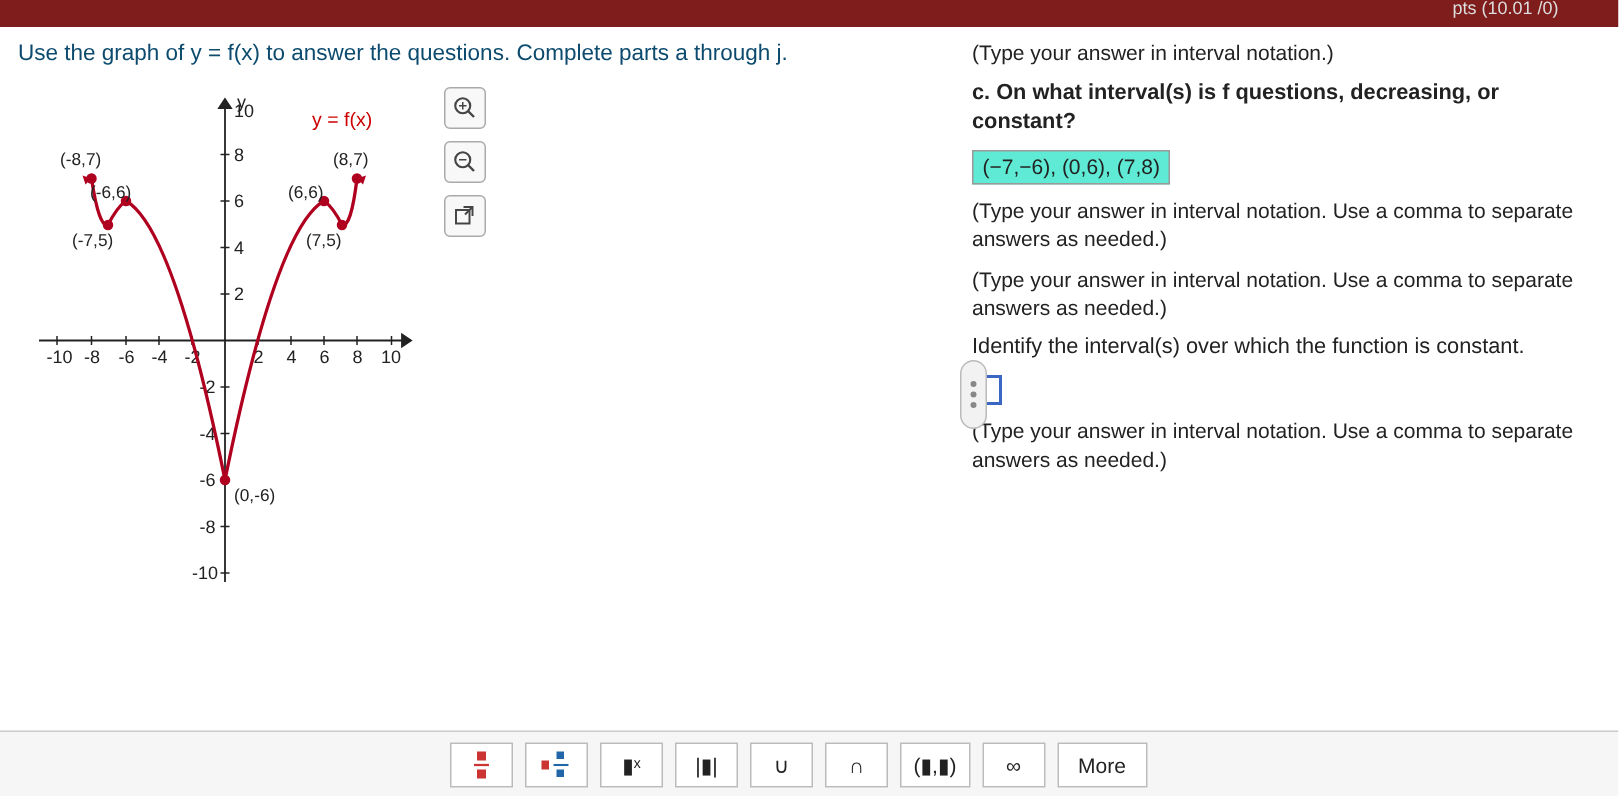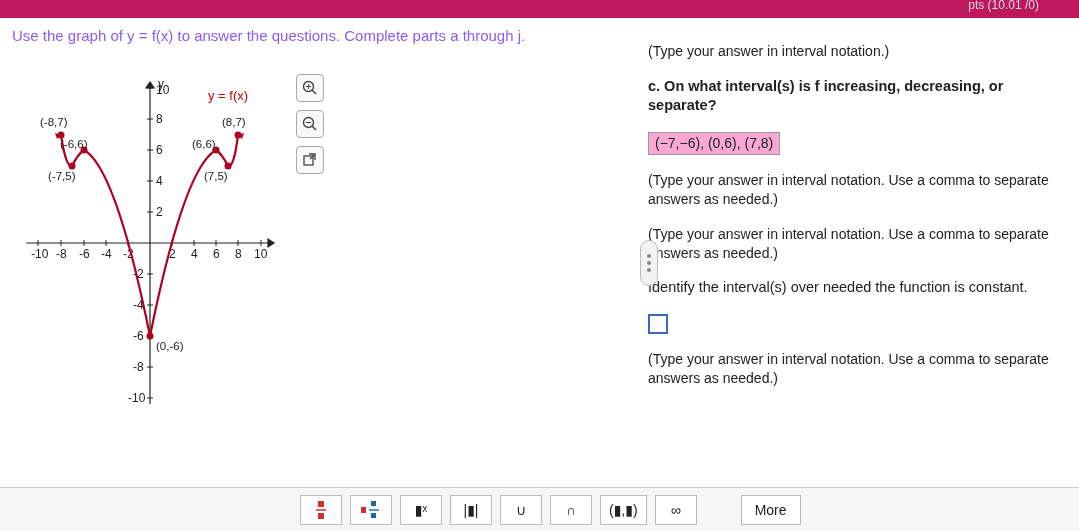--- a/index.html
+++ b/index.html
@@ -6,38 +6,38 @@
     body {
       font-family: Arial, sans-serif;
       font-size: 14px;
       color: #222;
       width: 1079px;
       height: 531px;
       background: #fff;
       display: flex;
       flex-direction: column;
     }
-    .header-bar { height: 18px; background: #be185d; position: relative; }
+    .header-bar { height: 18px; background: #7f1d1d; position: relative; }
     .header-text { position: absolute; right: 40px; top: -2px; color: #ddd; font-size: 12px; }
     .main-area { display: flex; flex: 1; padding: 8px 12px 0 12px; gap: 16px; }
     .left-panel { width: 620px; }
-    .prompt-text { font-size: 15px; color: #8b5cf6; margin-bottom: 22px; line-height: 1.3; }
+    .prompt-text { font-size: 15px; color: #0c4a6e; margin-bottom: 6px; line-height: 1.3; }
     .graph-wrap { position: relative; width: 360px; height: 360px; margin-left: -6px; margin-top: 2px; }
     .graph-svg { position: absolute; left: 0; top: 0; }
     .side-icons { position: absolute; left: 290px; top: 6px; display: flex; flex-direction: column; gap: 8px; }
     .icon-btn {
       width: 28px; height: 28px; border: 1px solid #aaa; border-radius: 4px;
       display: flex; align-items: center; justify-content: center;
       background: #f8f8f8; cursor: pointer;
     }
     .right-panel { flex: 1; font-size: 14.5px; line-height: 1.35; }
-    .right-panel p { margin-bottom: 8px; margin-top: 16px; }
+    .right-panel p { margin-bottom: 8px; }
     .bold { font-weight: 600; }
     .ans-box {
-      display: inline-block; background: #f9a8d4; padding: 1px 6px;
+      display: inline-block; background: #5eead4; padding: 1px 6px;
       border: 1px solid #999; font-size: 14px;
     }
     .ans-box-empty {
       display: inline-block; width: 20px; height: 20px; border: 2px solid #3a66c4;
       background: #fff; vertical-align: middle;
     }
     .hint { font-size: 14px; color: #222; }
     .mid-toggle {
       position: absolute; left: 640px; top: 240px;
       width: 18px; height: 46px; border: 1px solid #bbb; border-radius: 9px;
@@ -47,21 +47,21 @@
     .mid-toggle span { width: 4px; height: 4px; background: #888; border-radius: 50%; }
     .toolbar {
       height: 44px; border-top: 1px solid #ccc; background: #f6f6f6;
       display: flex; align-items: center; gap: 8px; padding-left: 300px;
     }
     .tb-btn {
       height: 30px; min-width: 42px; border: 1px solid #bbb; background: #fff;
       display: flex; align-items: center; justify-content: center; font-size: 14px;
       cursor: pointer; padding: 0 8px;
     }
-    .tb-btn.more { min-width: 60px; margin-left: 36px; }
+    .tb-btn.more { min-width: 60px; }
     .axis-label { font-size: 12px; fill: #222; }
     .pt-label { font-size: 11.5px; fill: #222; }
     .fn-label { font-size: 13px; fill: #c00; }
   </style>
 </head>
 <body>
 
 <div class="header-bar">
   <span class="header-text">pts (10.01 /0)</span>
 </div>
@@ -179,25 +179,25 @@
   </div>
 
   <div class="mid-toggle">
     <span></span>
       <span></span>
       <span></span>
   </div>
 
   <div class="right-panel">
     <p class="hint">(Type your answer in interval notation.)</p>
-    <p class="bold">c. On what interval(s) is f increasing, decreasing, or separate?</p>
+    <p class="bold">c. On what interval(s) is f questions, decreasing, or constant?</p>
     <p><span class="ans-box">(−7,−6), (0,6), (7,8)</span></p>
     <p class="hint">(Type your answer in interval notation. Use a comma to separate answers as needed.)</p>
     <p class="hint">(Type your answer in interval notation. Use a comma to separate answers as needed.)</p>
-    <p>Identify the interval(s) over needed the function is constant.</p>
+    <p>Identify the interval(s) over which the function is constant.</p>
     <p><span class="ans-box-empty"></span></p>
     <p class="hint">(Type your answer in interval notation. Use a comma to separate answers as needed.)</p>
   </div>
 </div>
 
 <div class="toolbar">
   <div class="tb-btn" style="color:#c33;">
     <svg width="14" height="20">
         <rect x="4" y="1" width="6" height="6" fill="#c33"></rect>
         <line x1="2" y1="10" x2="12" y2="10" stroke="#c33" stroke-width="1.5"></line>

